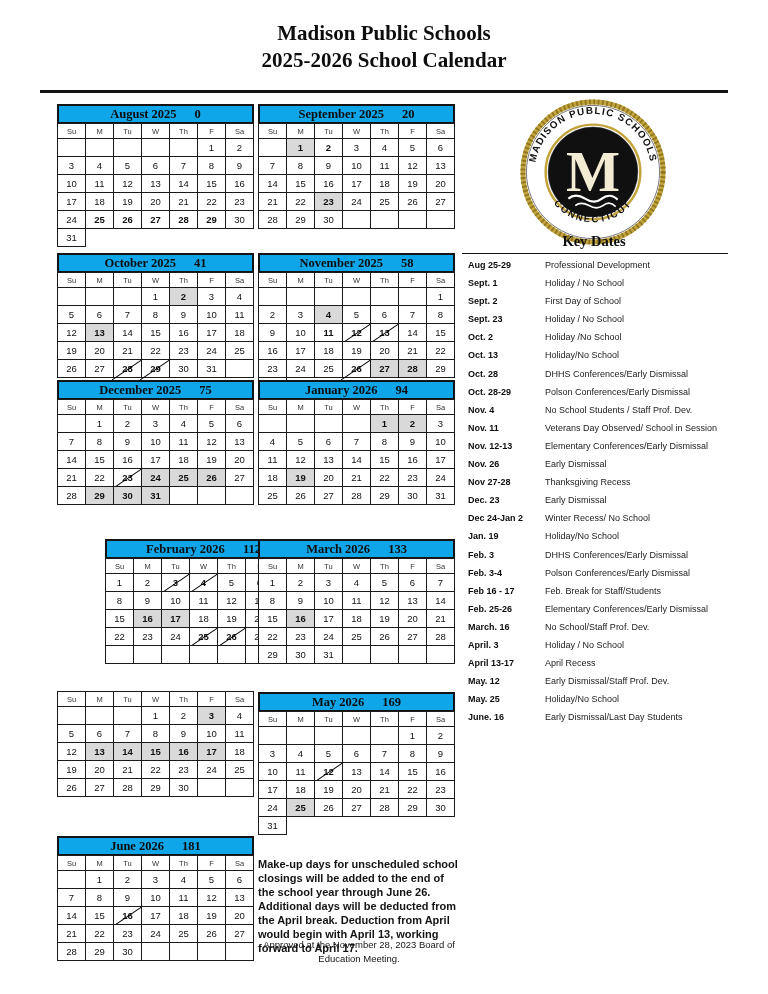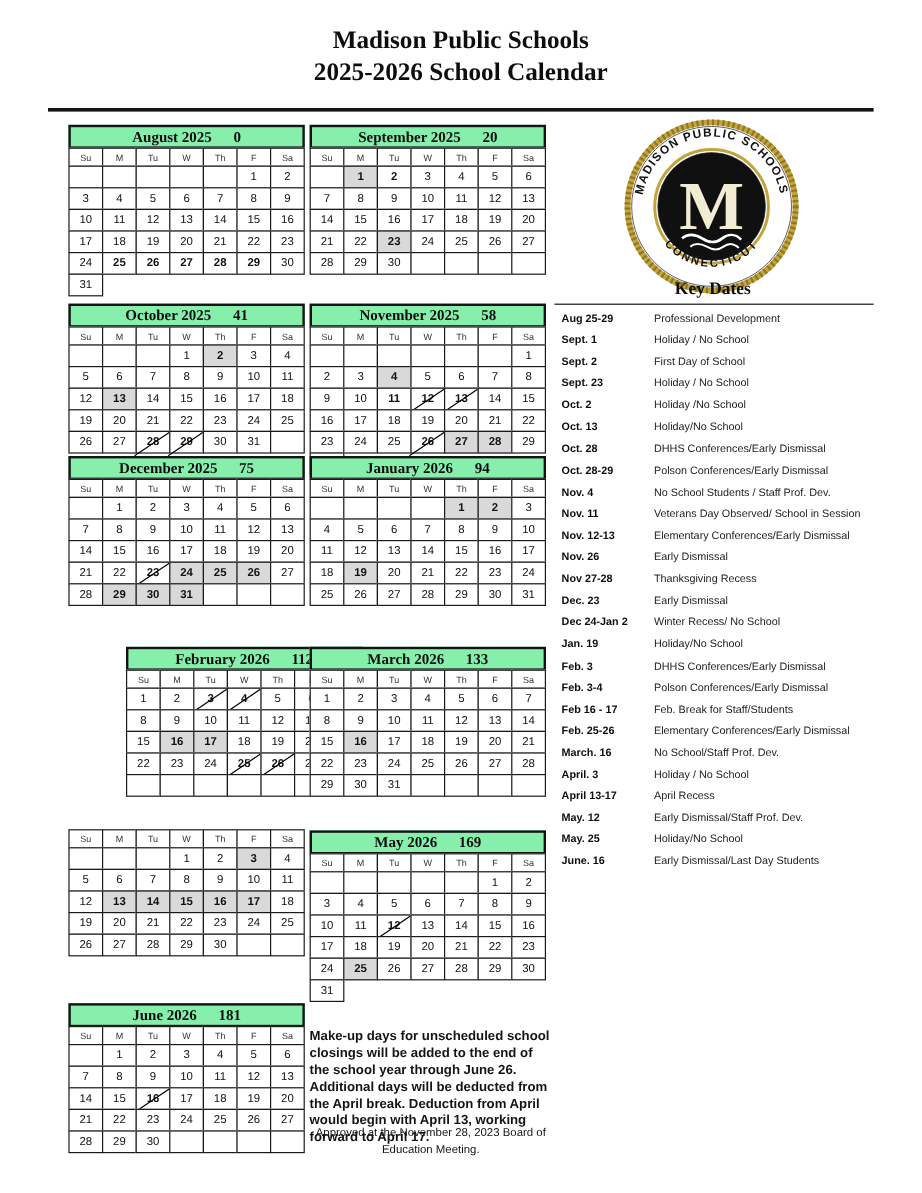--- a/index.html
+++ b/index.html
@@ -4,21 +4,21 @@
 <style>
   html,body{margin:0;padding:0;background:#fff;}
   .page{position:relative;width:768px;height:994px;background:#ffffff;overflow:hidden;
         font-family:"Liberation Sans",sans-serif;color:#111;}
   .main-title{position:absolute;left:0;top:20px;width:100%;text-align:center;
         font-family:"Liberation Serif",serif;font-weight:bold;font-size:21px;line-height:27px;color:#0d0d0d;}
   .top-rule{position:absolute;left:40px;top:90px;width:688px;border-top:3px solid #141414;}
 
   
   .month{position:absolute;width:197px;}
-  .mh{position:relative;height:20px;background:#86efac;border:2px solid #141414;box-sizing:border-box;
+  .mh{position:relative;height:20px;background:#0ea5e9;border:2px solid #141414;box-sizing:border-box;
       display:flex;justify-content:center;align-items:center;gap:18px;
       font-family:"Liberation Serif",serif;font-weight:bold;font-size:12.5px;color:#0d0d0d;}
   .wk{display:flex;margin-top:-1px;}
   .cell{flex:1;box-sizing:border-box;height:19px;margin-left:-1px;border:1px solid #1a1a1a;
         background:#fff;display:flex;align-items:center;justify-content:center;
         font-size:9.5px;position:relative;color:#111;}
   .wk .cell:first-child{margin-left:0;}
   .cell.dh{height:16px;font-size:7.5px;color:#333;}
   .cell.bold{font-weight:bold;}
   .cell.gray{background:#D9D9D9;font-weight:bold;}

